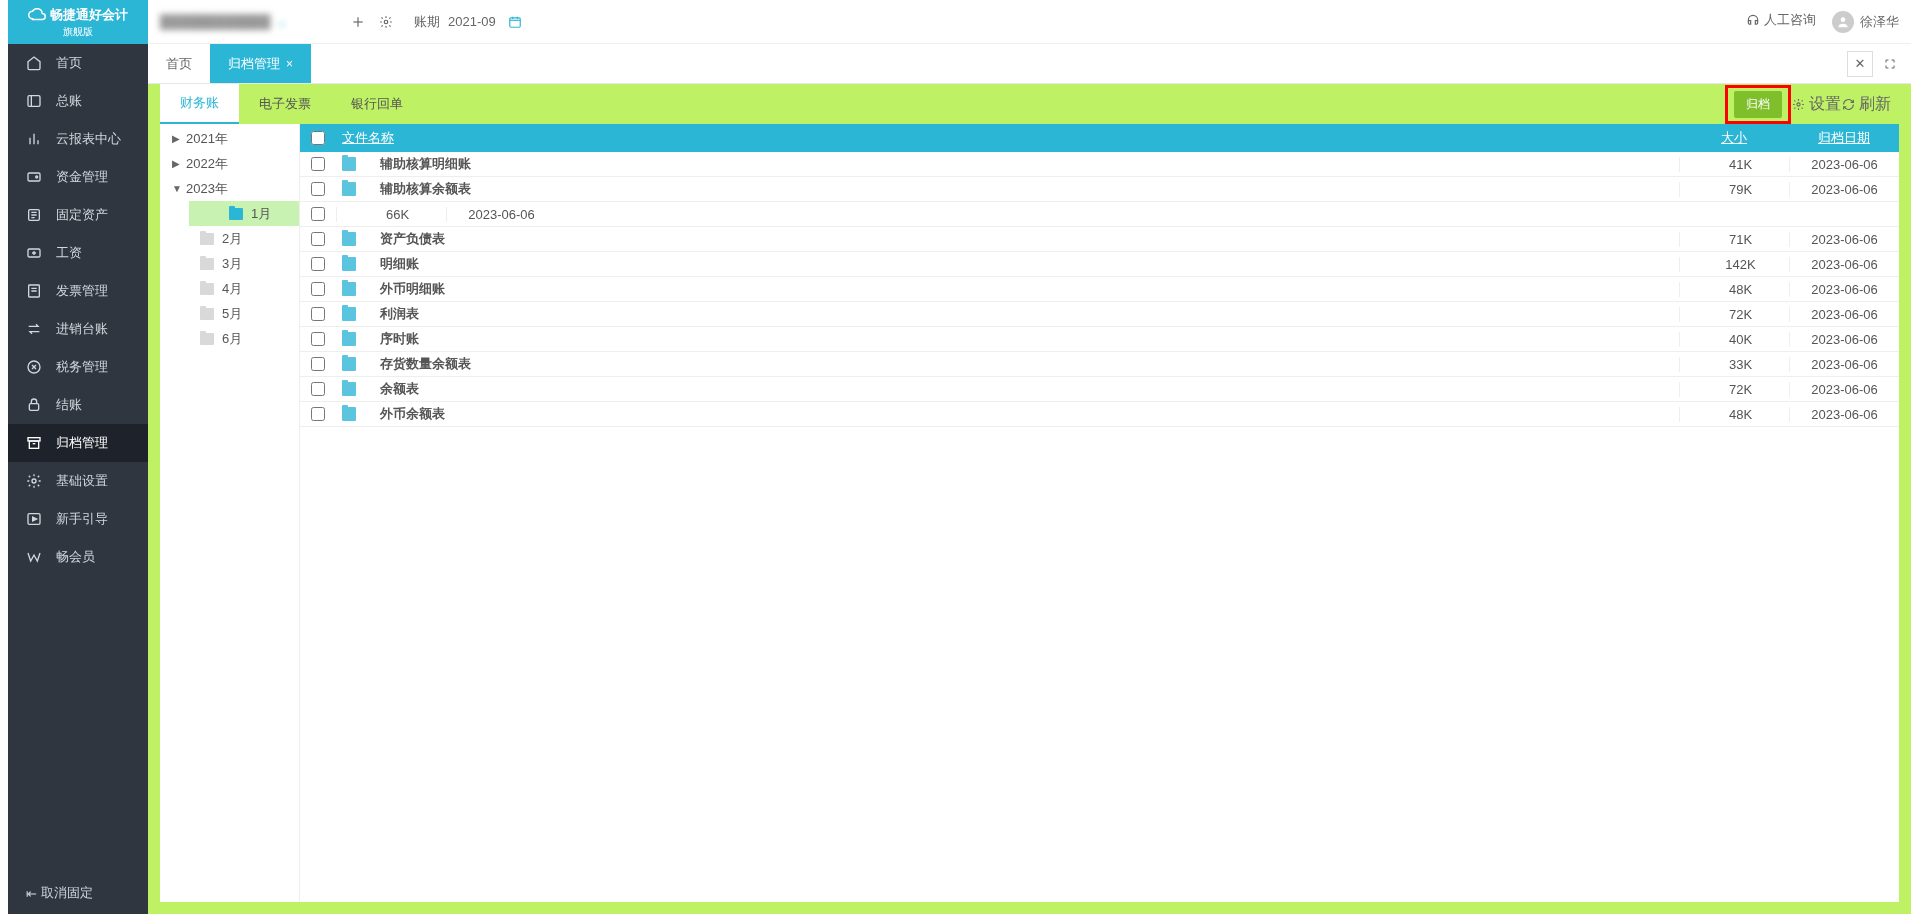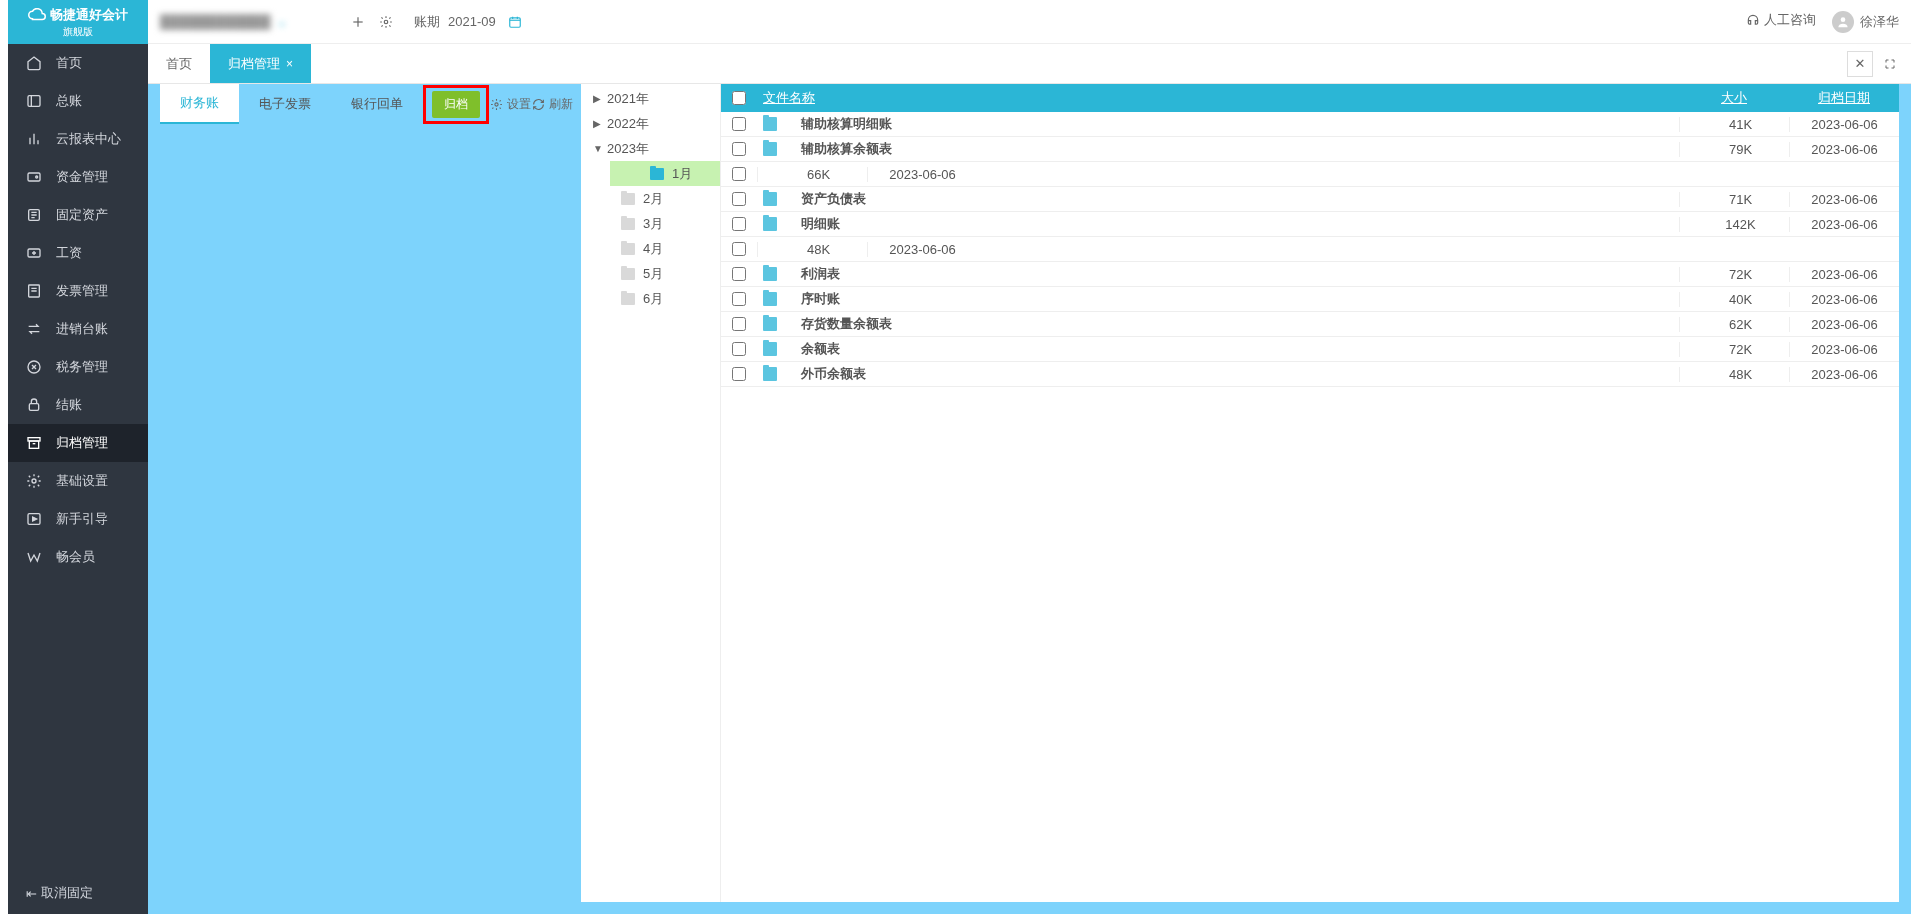--- a/index.html
+++ b/index.html
@@ -32,28 +32,28 @@
 .avatar { width: 22px; height: 22px; border-radius: 50%; background: #ccc; display: inline-flex; align-items: center; justify-content: center; color: #fff; }
 
 
 .tabs-row { height: 40px; background: #fff; display: flex; align-items: stretch; border-bottom: 1px solid #e7e7e7; position: relative; }
 .tab { padding: 0 18px; display: flex; align-items: center; cursor: pointer; color: #666; gap: 6px; }
 .tab.active { background: #2bb6d6; color: #fff; }
 .tab-close { font-size: 12px; }
 .tabs-actions { margin-left: auto; display: flex; align-items: center; padding-right: 8px; gap: 4px; }
 
 
-.content { flex: 1; padding: 0 12px 12px 12px; display: flex; flex-direction: row; background: #7dd3fc; }
+.content { flex: 1; padding: 0 12px 12px 12px; display: flex; flex-direction: column; background: #bef264; }
 .subtabs { display: flex; align-items: center; height: 40px; }
 .subtab { padding: 0 20px; height: 40px; display: flex; align-items: center; cursor: pointer; color: #555; }
 .subtab.active { color: #2bb6d6; border-bottom: 2px solid #2bb6d6; background: #fff; }
 .toolbar-right { margin-left: auto; display: flex; align-items: center; gap: 1px; padding-right: 8px; }
 .btn-archive { background: #7fbf2b; color: #fff; padding: 5px 12px; border-radius: 2px; cursor: pointer; font-size: 12px; border: none; }
 .highlight-box { border: 3px solid #f00; padding: 3px 6px; display: inline-flex; align-items: center; }
-.tool-link { display: flex; align-items: center; gap: 4px; cursor: pointer; color: #666; font-size: 12px; }
+.tool-link { display: flex; align-items: center; gap: 4px; cursor: pointer; color: #666; font-size: 16px; }
 
 .panel { flex: 1; display: flex; background: #fff; }
 
 
 .tree { width: 140px; border-right: 1px solid #eee; padding-top: 2px; }
 .tree-node { padding: 4px 12px; display: flex; align-items: center; gap: 6px; cursor: pointer; color: #555; height: 25px; }
 .tree-node .arrow { width: 8px; display: inline-block; color: #666; font-size: 10px; }
 .tree-node.month { padding-left: 40px; gap: 8px; }
 .tree-node.selected { background: #c7f2b1; margin-left: 29px; }
 .folder-ic { width: 14px; height: 12px; display: inline-block; }
@@ -426,20 +426,24 @@
                   <span class="file-ic"></span>
                   <span>明细账</span>
                 </div>
                 <div class="td-size">142K</div>
                 <div class="td-date">2023-06-06</div>
               </div>
               <div class="trow">
                 <div class="td-chk">
                   <input type="checkbox" style="">
                 </div>
+                <div class="td-name">
+                  <span class="file-ic"></span>
+                  <span>外币明细账</span>
+                </div>
                 <div class="td-size">48K</div>
                 <div class="td-date">2023-06-06</div>
               </div>
               <div class="trow">
                 <div class="td-chk">
                   <input type="checkbox" style="">
                 </div>
                 <div class="td-name">
                   <span class="file-ic"></span>
                   <span>利润表</span>
@@ -459,21 +463,21 @@
                 <div class="td-date">2023-06-06</div>
               </div>
               <div class="trow">
                 <div class="td-chk">
                   <input type="checkbox" style="">
                 </div>
                 <div class="td-name">
                   <span class="file-ic"></span>
                   <span>存货数量余额表</span>
                 </div>
-                <div class="td-size">62K</div>
+                <div class="td-size">33K</div>
                 <div class="td-date">2023-06-06</div>
               </div>
               <div class="trow">
                 <div class="td-chk">
                   <input type="checkbox" style="">
                 </div>
                 <div class="td-name">
                   <span class="file-ic"></span>
                   <span>余额表</span>
                 </div>

